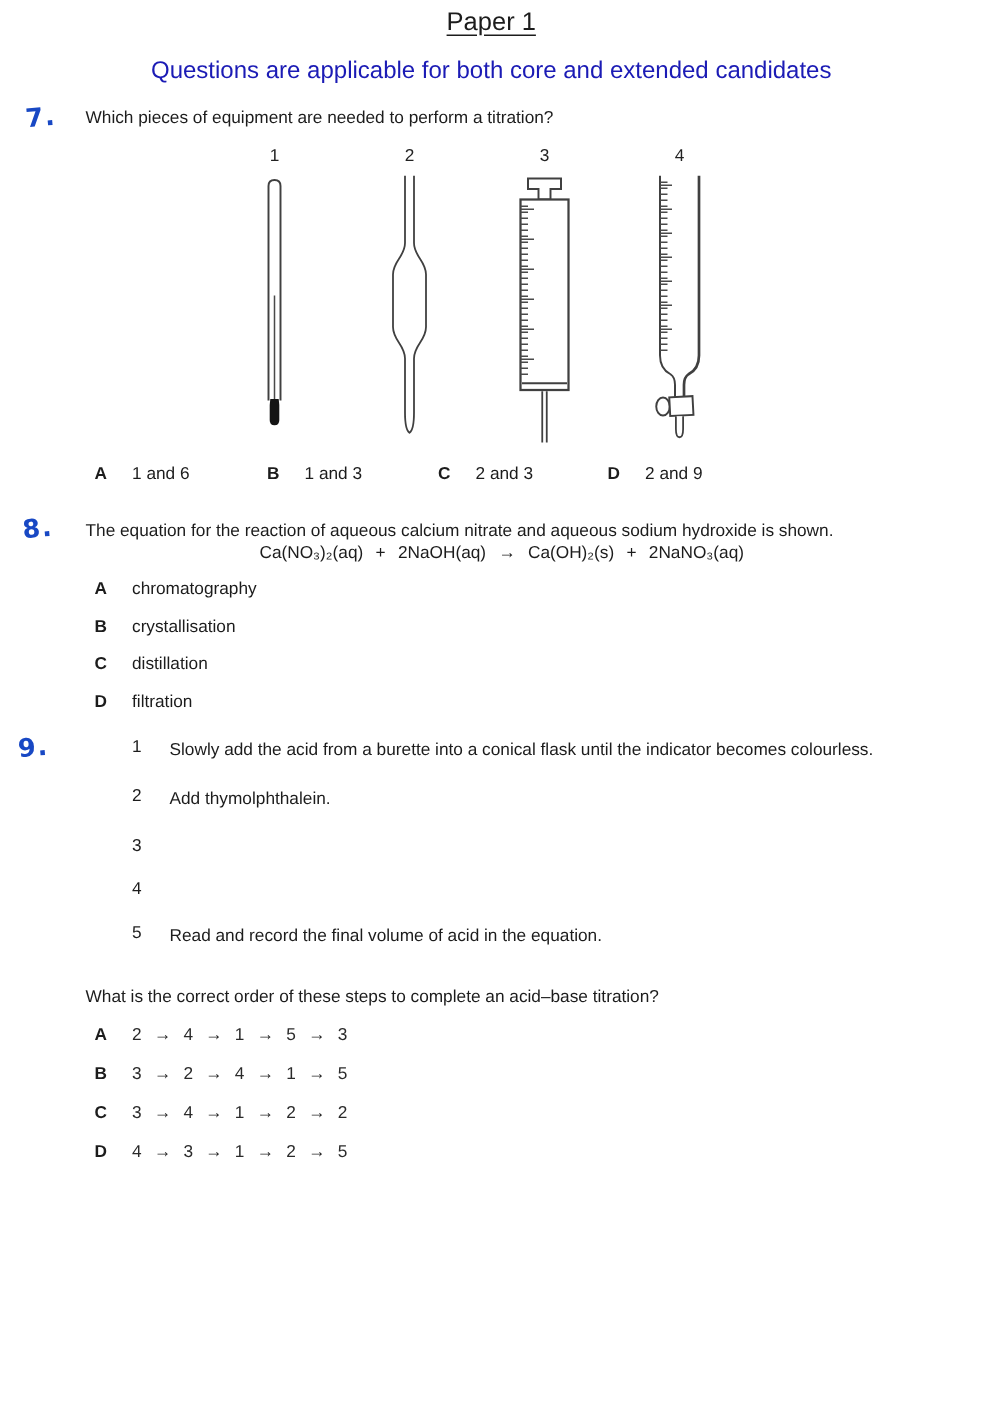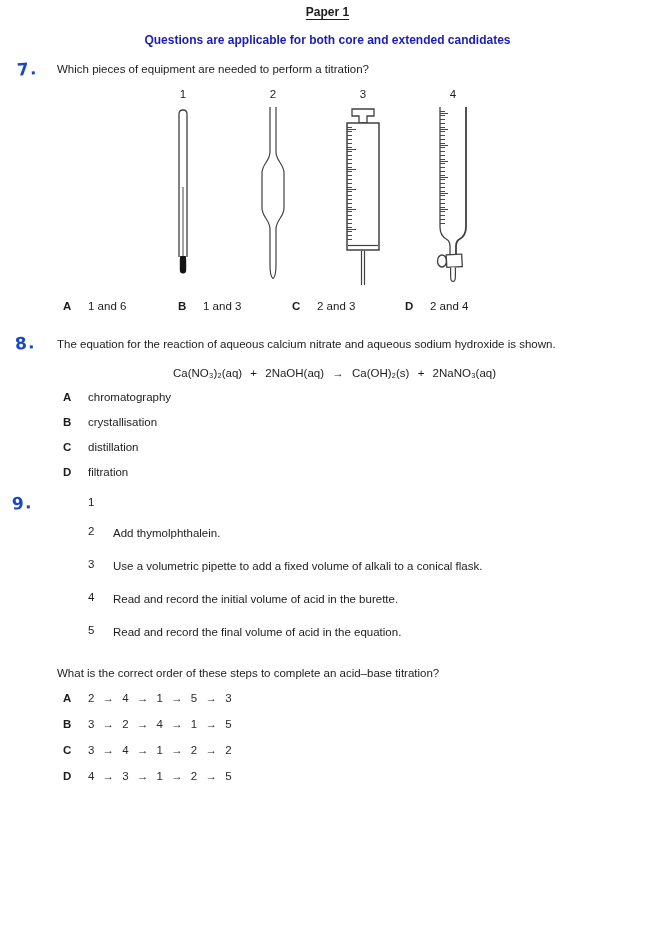--- a/index.html
+++ b/index.html
@@ -4,23 +4,23 @@
 <style>
   * { box-sizing: border-box; }
   html,body { margin:0; padding:0; background:#ffffff; }
   body {
     width:655px; height:949px; overflow:hidden;
     font-family:"Liberation Sans", sans-serif;
     font-size:11.5px; color:#1c1c1c;
   }
   .page { position:relative; width:655px; height:949px; background:#fff; }
 
-  .title { text-align:center; padding-top:5px; font-size:12px; font-weight:bold; }
+  .title { text-align:center; padding-top:5px; font-size:17px; font-weight:normal; }
   .title span { text-decoration:underline; text-underline-offset:3px; }
-  .subtitle { text-align:center; margin-top:14px; font-size:12px; font-weight:bold; color:#1b1bb5; }
+  .subtitle { text-align:center; margin-top:14px; font-size:16px; font-weight:normal; color:#1b1bb5; }
 
   .question { position:relative; margin-left:57px; margin-right:43px; }
   .qnum {
     position:absolute; top:-4px; color:#1848c4; font-weight:bold;
     font-size:17px; font-family:"DejaVu Sans", sans-serif;
     transform:rotate(-5deg); letter-spacing:1px;
   }
   #q7 .qnum { left:-40px; }
   #q8 .qnum { left:-42px; }
   #q9 .qnum { left:-45px; top:-3px; }
@@ -35,21 +35,21 @@
 
   .q7-options { display:flex; margin-left:6px; margin-top:11px; }
   .opt { display:flex; }
   .opt .olabel { font-weight:bold; width:25px; }
   .q7-options .opt:nth-child(1){ width:115px; }
   .q7-options .opt:nth-child(2){ width:114px; }
   .q7-options .opt:nth-child(3){ width:113px; }
 
   #q8 { margin-top:25px; }
   .justified { text-align:justify; line-height:15.5px; }
-  .equation { text-align:center; margin-top:14px; word-spacing:5px; }
+  .equation { text-align:center; word-spacing:5px; }
   .q8-question { margin-top:21px; }
 
   .v-opt { display:flex; margin-left:6px; margin-top:11px; line-height:14px; }
   .v-opt .olabel { font-weight:bold; width:25px; }
 
   #q9 { margin-top:16px; }
   .step { display:flex; margin-top:17px; }
   .step-num { margin-left:31px; width:25px; }
   .step-text { flex:1; text-align:justify; line-height:16px; }
   .q9-question { margin-top:27px; }
@@ -124,21 +124,21 @@
       <div class="opt">
         <span class="olabel">B</span>
         <span>1 and 3</span>
       </div>
       <div class="opt">
         <span class="olabel">C</span>
         <span>2 and 3</span>
       </div>
       <div class="opt">
         <span class="olabel">D</span>
-        <span>2 and 4</span>
+        <span>2 and 9</span>
       </div>
     </div>
   </div>
 
   <div class="question" id="q8">
     <div class="qnum">8.</div>
     <div class="justified">The equation for the reaction of aqueous calcium nitrate and aqueous sodium hydroxide is shown.</div>
     <div class="equation">Ca(NO₃)₂(aq) + 2NaOH(aq) → Ca(OH)₂(s) + 2NaNO₃(aq)</div>
 
     <div>
@@ -160,32 +160,31 @@
       </div>
     </div>
   </div>
 
   <div class="question" id="q9">
     <div class="qnum">9.</div>
 
     <div>
       <div class="step">
         <span class="step-num">1</span>
+        <span class="step-text">Slowly add the acid from a burette into a conical flask until the indicator becomes colourless.</span>
       </div>
       <div class="step">
         <span class="step-num">2</span>
         <span class="step-text">Add thymolphthalein.</span>
       </div>
       <div class="step">
         <span class="step-num">3</span>
-        <span class="step-text">Use a volumetric pipette to add a fixed volume of alkali to a conical flask.</span>
       </div>
       <div class="step">
         <span class="step-num">4</span>
-        <span class="step-text">Read and record the initial volume of acid in the burette.</span>
       </div>
       <div class="step">
         <span class="step-num">5</span>
         <span class="step-text">Read and record the final volume of acid in the equation.</span>
       </div>
     </div>
 
     <div class="q9-question">What is the correct order of these steps to complete an acid–base titration?</div>
 
     <div class="seq-options">

